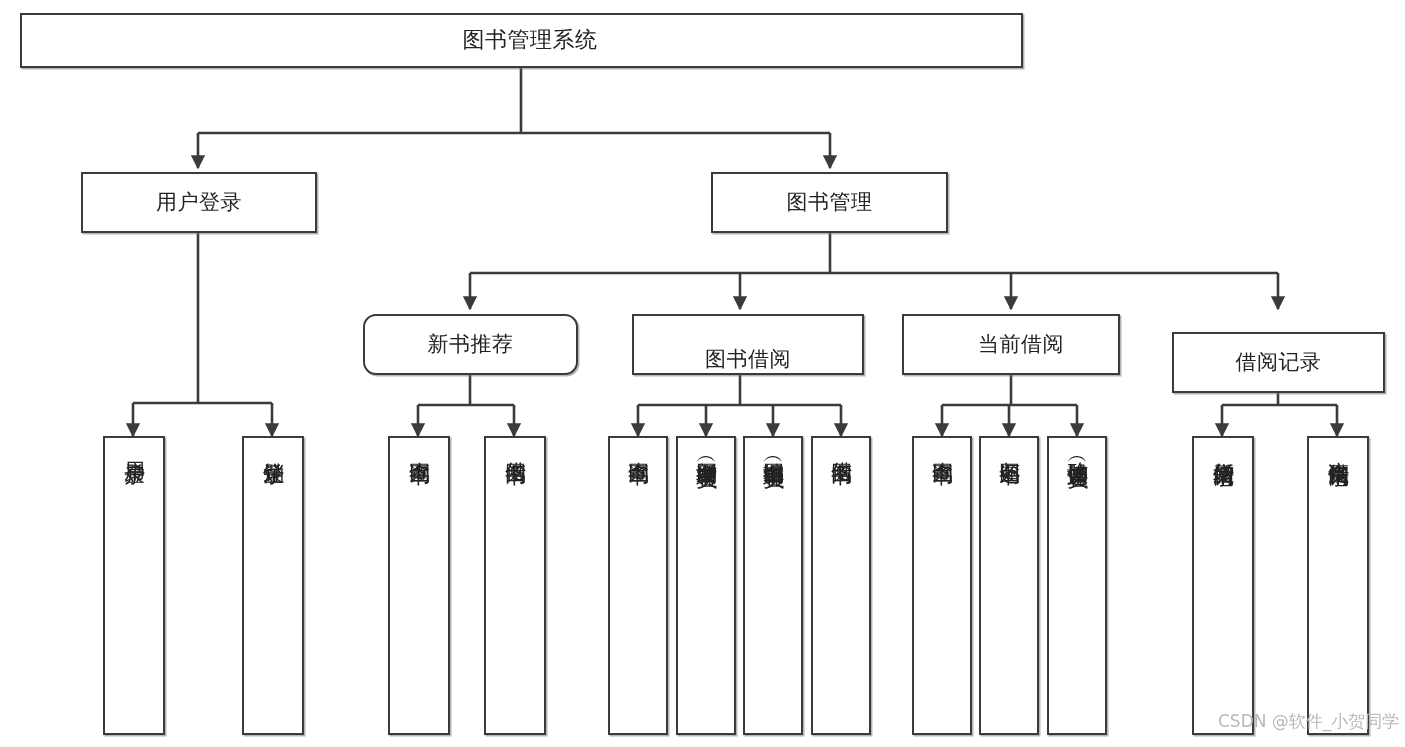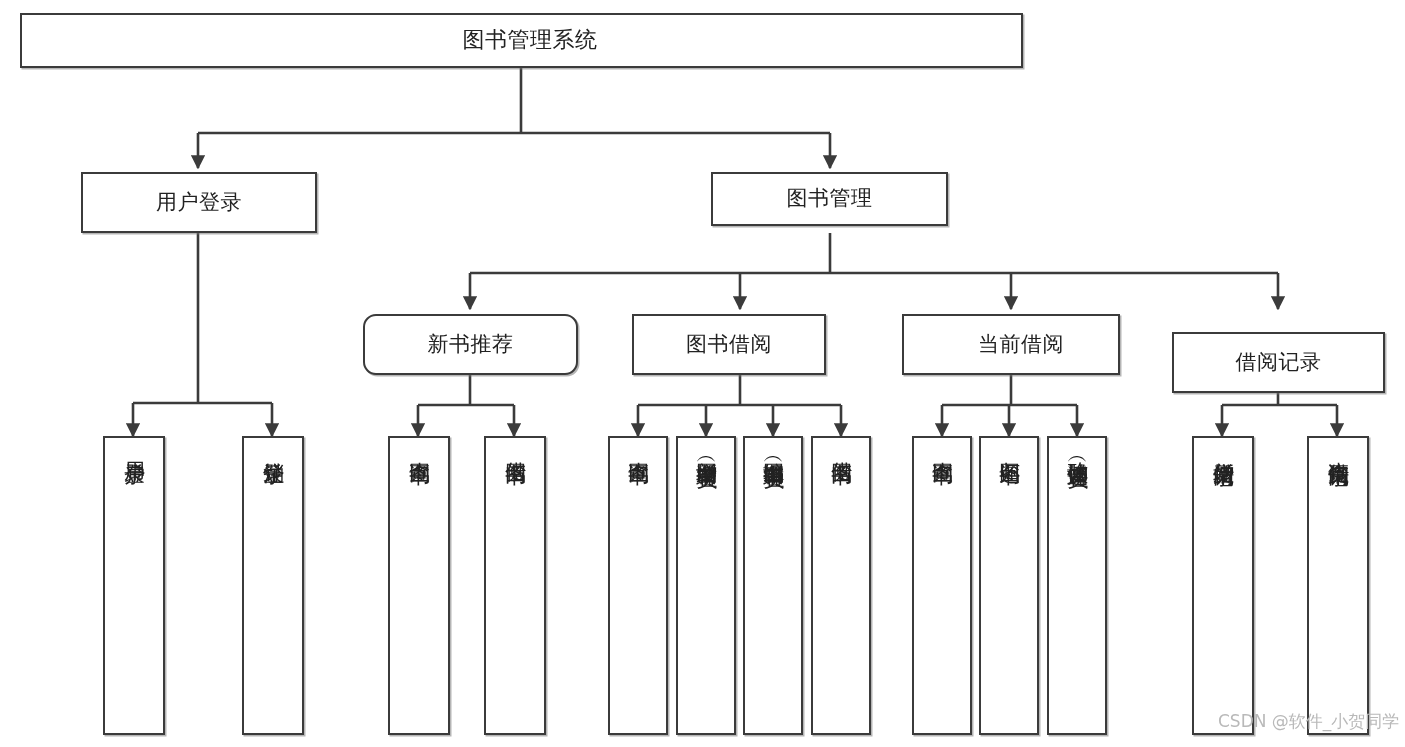--- a/index.html
+++ b/index.html
@@ -131,29 +131,29 @@
   </svg>
 
   <div class="node root horiz" style="left:20px; top:13px; width:1003px; height:55px;">
     <span class="label">图书管理系统</span>
   </div>
 
   <div class="node horiz" style="left:81px; top:172px; width:236px; height:61px;">
     <span class="label">用户登录</span>
   </div>
 
-  <div class="node horiz" style="left:711px; top:172px; width:237px; height:54px;">
+  <div class="node horiz" style="left:711px; top:172px; width:237px; height:61px;">
     <span class="label">图书管理</span>
   </div>
 
   <div class="node horiz" style="left:363px; top:314px; width:215px; height:61px;border-radius:13px;">
     <span class="label">新书推荐</span>
   </div>
 
-  <div class="node horiz" style="left:632px; top:314px; width:194px; height:61px;">
+  <div class="node horiz" style="left:632px; top:314px; width:232px; height:61px;align-items:flex-end;">
     <span class="label">图书借阅</span>
   </div>
 
   <div class="node horiz" style="left:902px; top:314px; width:218px; height:61px;padding-left:20px;">
     <span class="label">当前借阅</span>
   </div>
 
   <div class="node horiz" style="left:1172px; top:332px; width:213px; height:61px;">
     <span class="label">借阅记录</span>
   </div>

